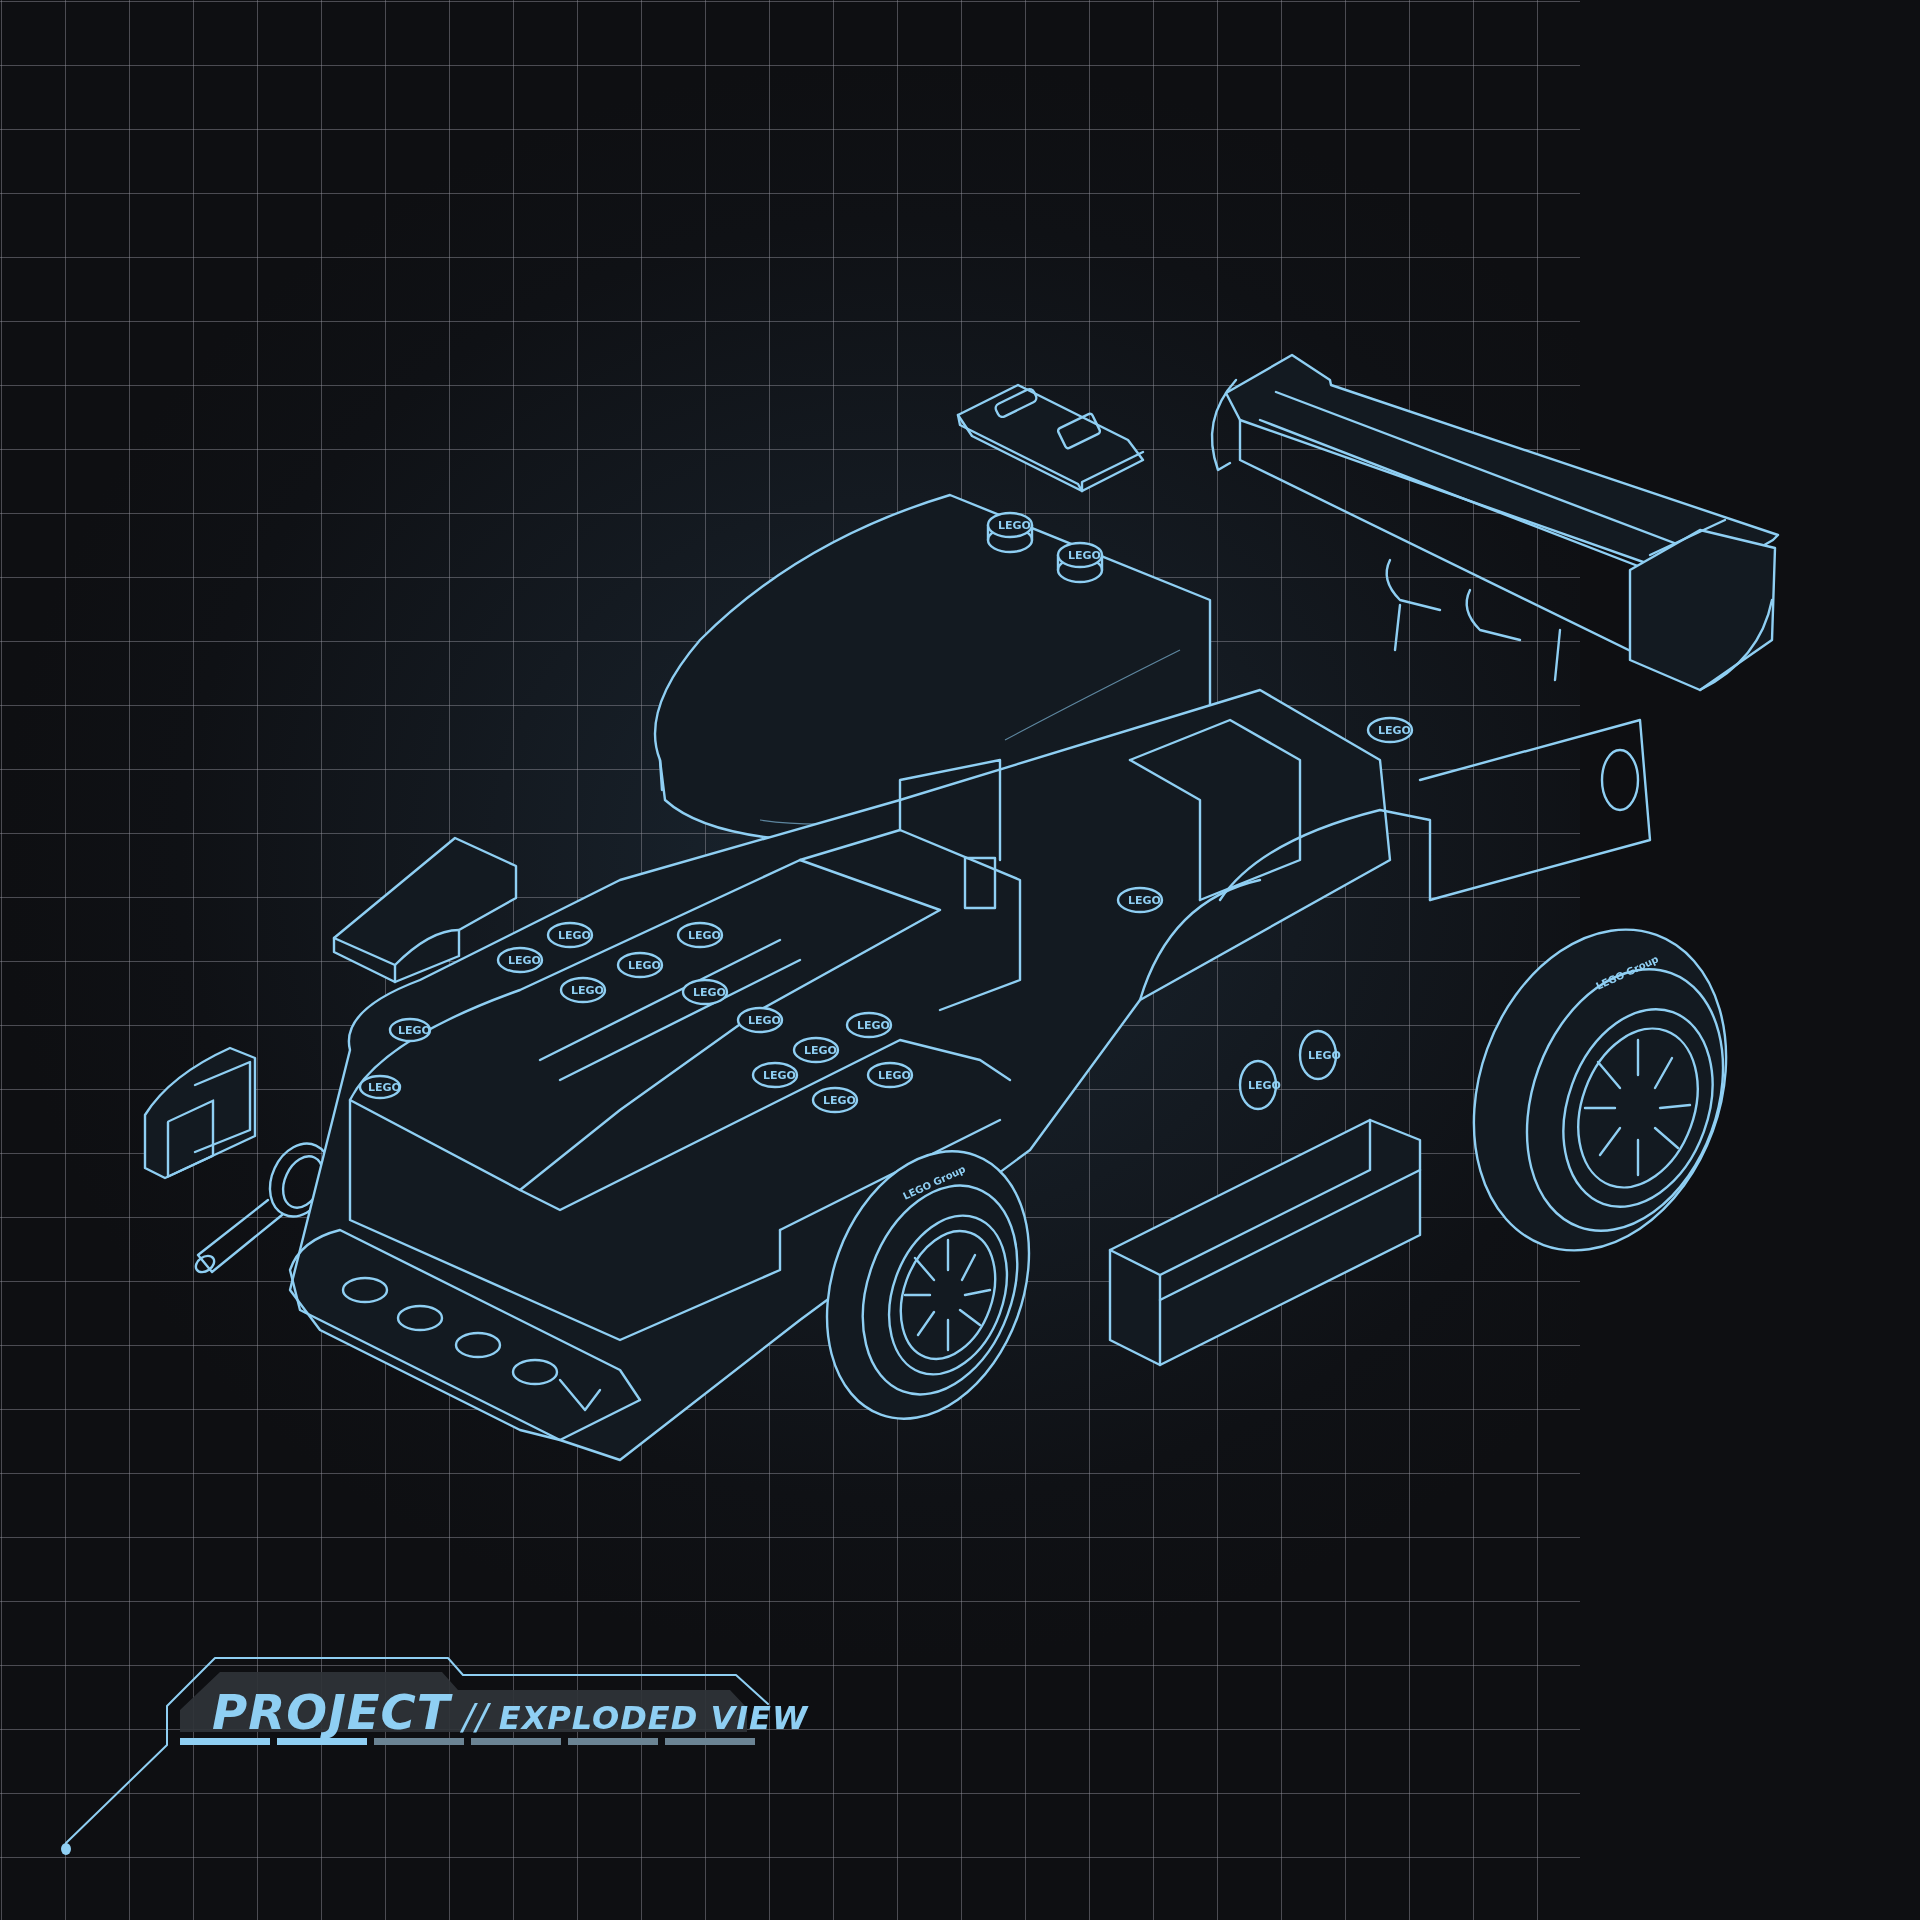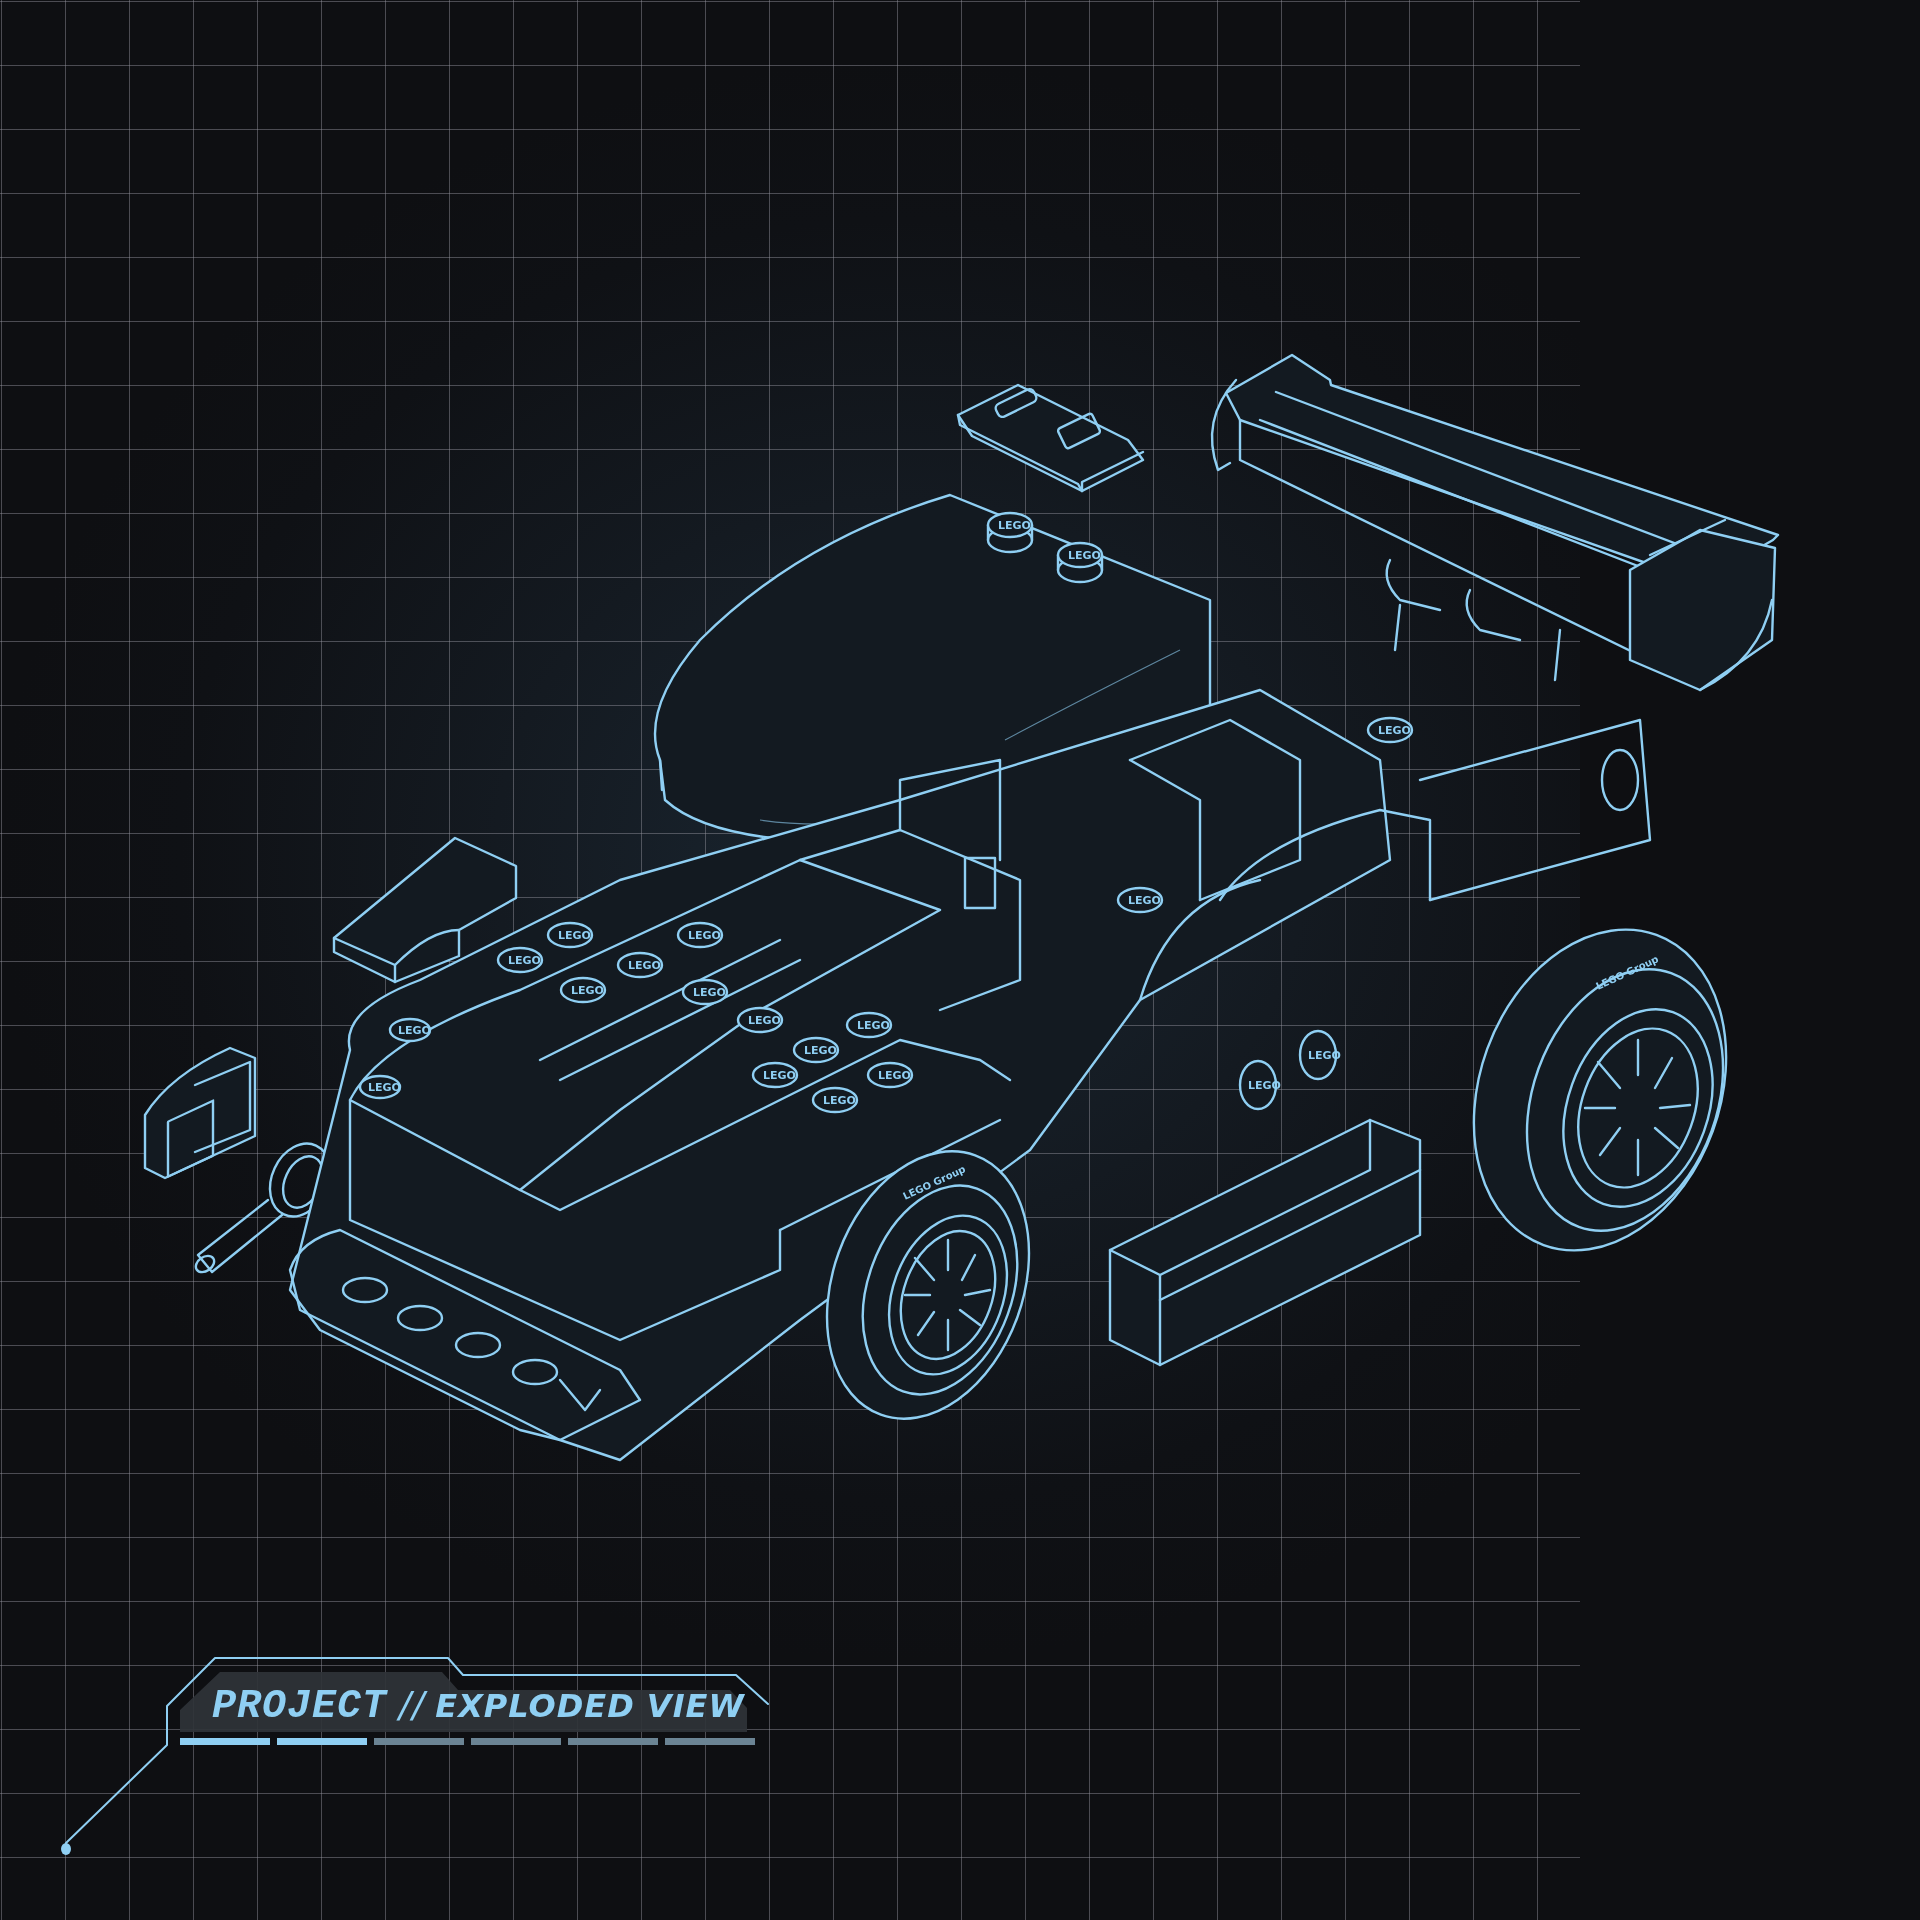--- a/index.html
+++ b/index.html
@@ -27,21 +27,21 @@
     .thin { fill: none; stroke: #8fcff3; stroke-width: 1.2; opacity: 0.6; }
     .stud-text { fill: #8fcff3; font-family: "DejaVu Sans", sans-serif; font-weight: bold; font-size: 11px; }
     .tire-text { fill: #8fcff3; font-family: "DejaVu Sans", sans-serif; font-weight: bold; font-size: 10px; }
 
     .label-wrap { position: absolute; left: 0; top: 0; width: 1920px; height: 1920px; pointer-events: none; }
     .label-text {
       position: absolute; left: 212px; top: 1684px;
       font-family: "DejaVu Sans", sans-serif; font-weight: bold; font-style: italic;
       color: #8fcff3; white-space: nowrap; letter-spacing: 1px;
     }
-    .label-text .main { font-size: 40px; font-family: Liberation Mono, monospace; }
+    .label-text .main { font-size: 48px; }
     .label-text .sep { font-size: 36px; margin: 0 10px 0 12px; font-weight: normal; }
     .label-text .sub { font-size: 32px; }
     .bars { position: absolute; left: 180px; top: 1738px; display: flex; gap: 7px; }
     .bar { width: 90px; height: 7px; background: #6b8494; }
     .bar.on { background: #8fcff3; }
   </style>
 </head>
 <body>
 
 <div class="canvas">

